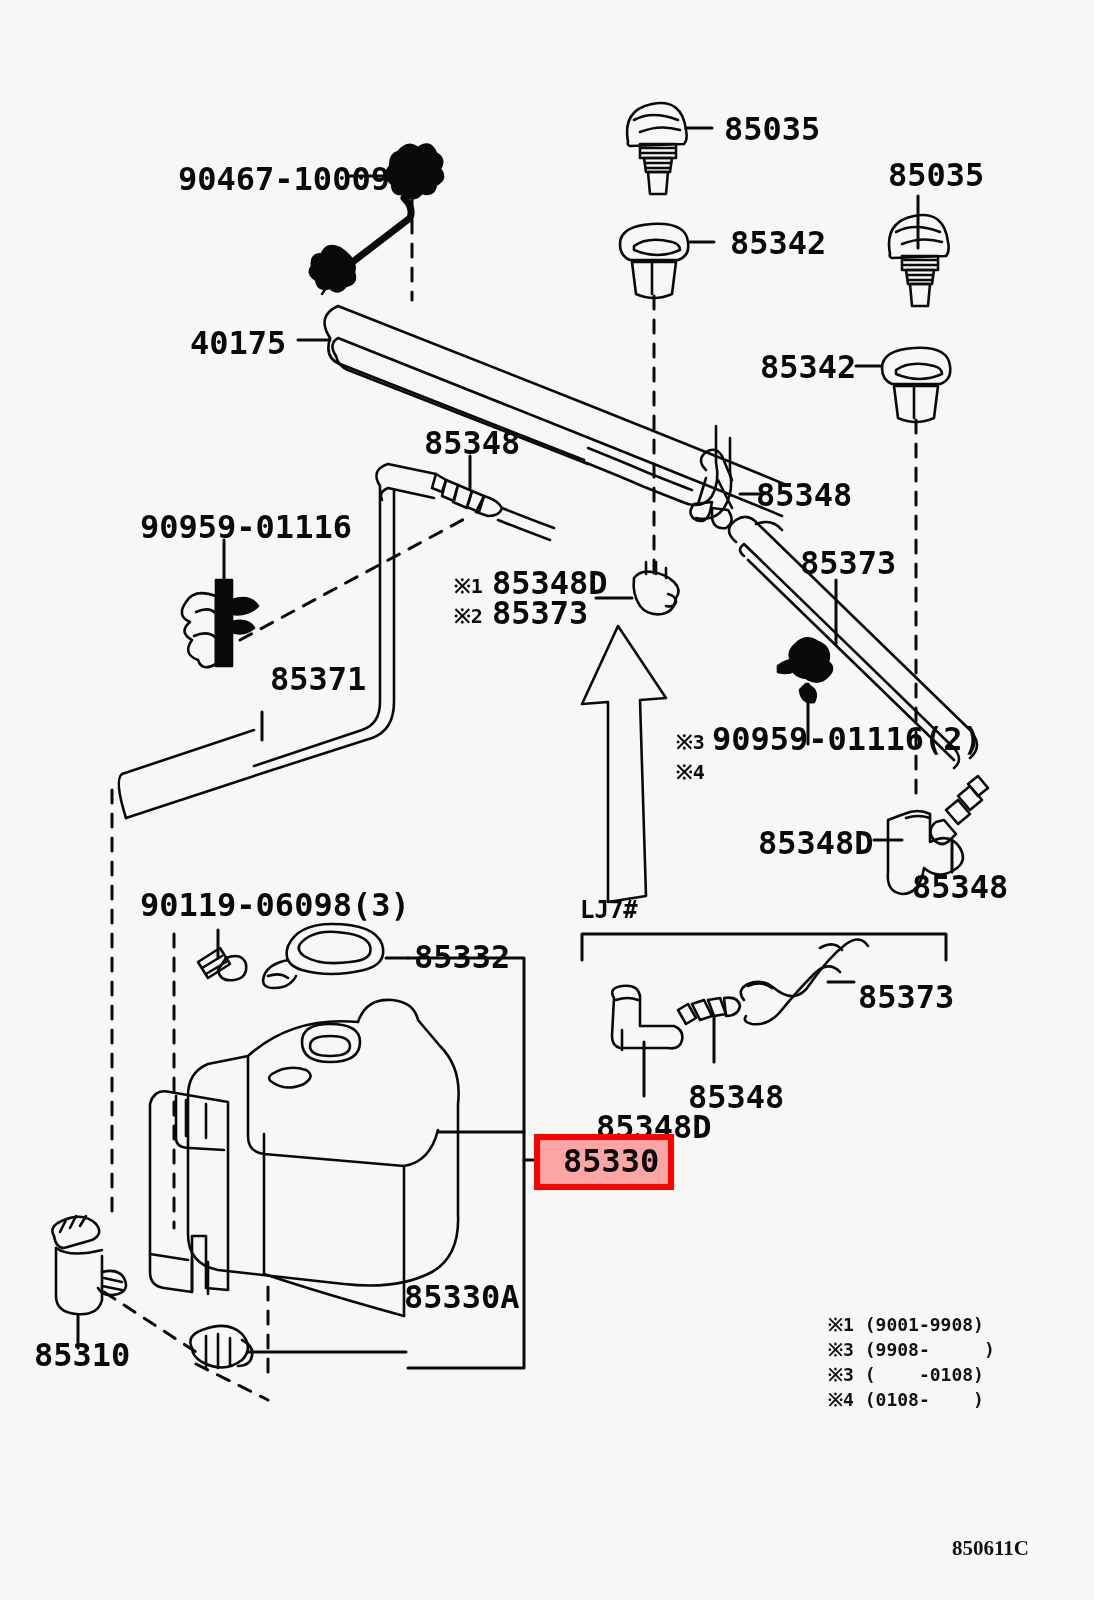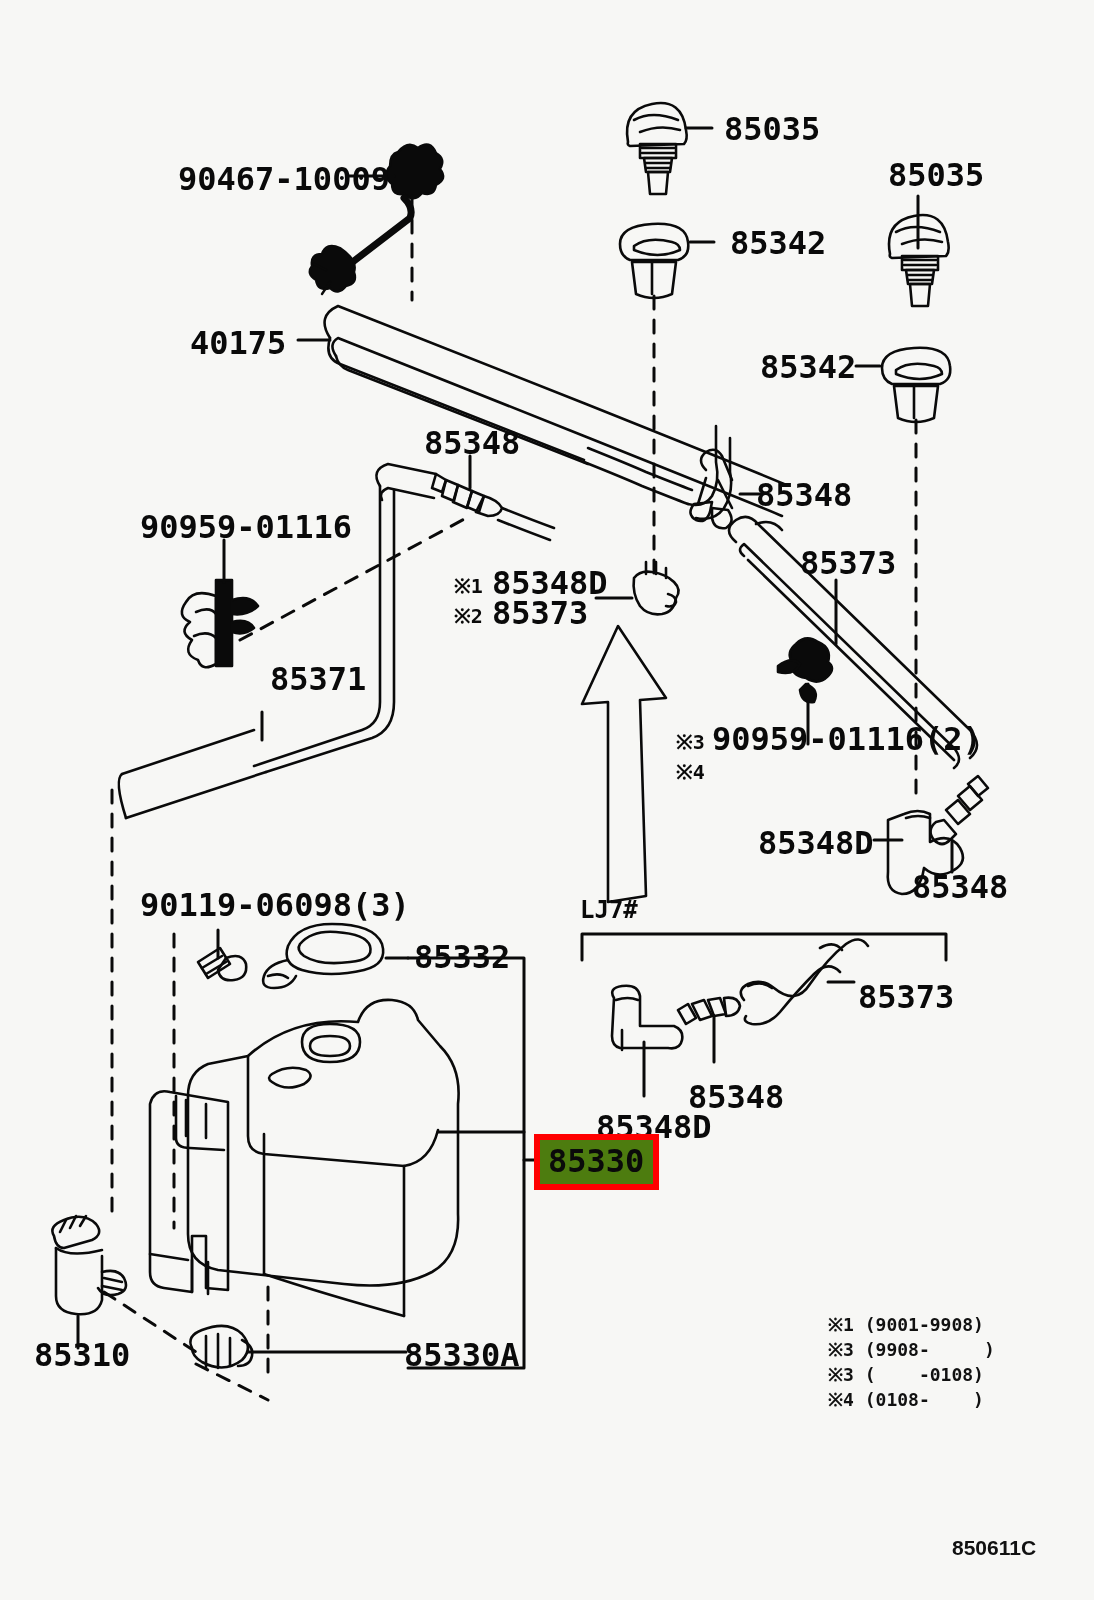--- a/index.html
+++ b/index.html
@@ -5,29 +5,29 @@
   html,body{margin:0;padding:0;background:#fff;}
   body{width:1094px;height:1600px;overflow:hidden;
        font-family:"DejaVu Sans Mono","Liberation Mono",monospace;}
   #sheet{position:relative;width:1094px;height:1600px;background:#f7f7f5;}
   svg#art{position:absolute;inset:0;width:1094px;height:1600px;}
   .lbl{position:absolute;font-family:"DejaVu Sans Mono","Liberation Mono",monospace;
        font-weight:700;color:#0a0a0a;white-space:pre;letter-spacing:0px;}
   .s32{font-size:32px;}
   .s22{font-size:24px;}
   .mk{font-size:20px;font-weight:700;}
-  .hl{position:absolute;border:6px solid #FF0000;background:#4d7c0f;
-      padding:2px 9px 4px 8px;}
+  .hl{position:absolute;border:6px solid #FF0000;background:#fca5a5;
+      padding:2px 9px 4px 23px;}
   .hl span{font-size:32px;font-weight:700;color:#0a0a0a;
       font-family:"DejaVu Sans Mono","Liberation Mono",monospace;}
   .note{position:absolute;font-size:18px;font-weight:700;color:#111;
       line-height:25px;white-space:pre;
       font-family:"DejaVu Sans Mono","Liberation Mono",monospace;}
   .did{position:absolute;font-size:21px;font-weight:700;color:#111;
-      font-family:Liberation Sans, sans-serif;}
+      font-family:Liberation Serif, serif;}
 </style>
 </head>
 <body>
 
 <div id="sheet" style="background: rgb(247, 247, 245);">
 
   <svg id="art" viewBox="0 0 1094 1600">
     <g fill="none" stroke="#0a0a0a" stroke-width="2.6" stroke-linecap="round" stroke-linejoin="round">
 
       <g stroke-width="2.4">
@@ -298,21 +298,21 @@
   <div class="lbl s22" style="left:580px;top:896px;">LJ7#</div>
 
   <div class="lbl s32" style="left:858px;top:978px;">85373</div>
   <div class="lbl s32" style="left:688px;top:1078px;">85348</div>
   <div class="lbl s32" style="left:596px;top:1108px;">85348D</div>
 
   <div class="hl" style="left:534px;top:1134px;">
     <span>85330</span>
   </div>
 
-  <div class="lbl s32" style="left:404px;top:1336px;">85330A</div>
+  <div class="lbl s32" style="left:404px;top:1278px;">85330A</div>
   <div class="lbl s32" style="left:34px;top:1336px;">85310</div>
 
   <div class="note" style="left:828px;top:1312px;">※1 (9001-9908)</div>
   <div class="note" style="left:828px;top:1337px;">※3 (9908-     )</div>
   <div class="note" style="left:828px;top:1362px;">※3 (    -0108)</div>
   <div class="note" style="left:828px;top:1387px;">※4 (0108-    )</div>
 
   <div class="did" style="left:952px;top:1536px;">850611C</div>
 
 </div>

